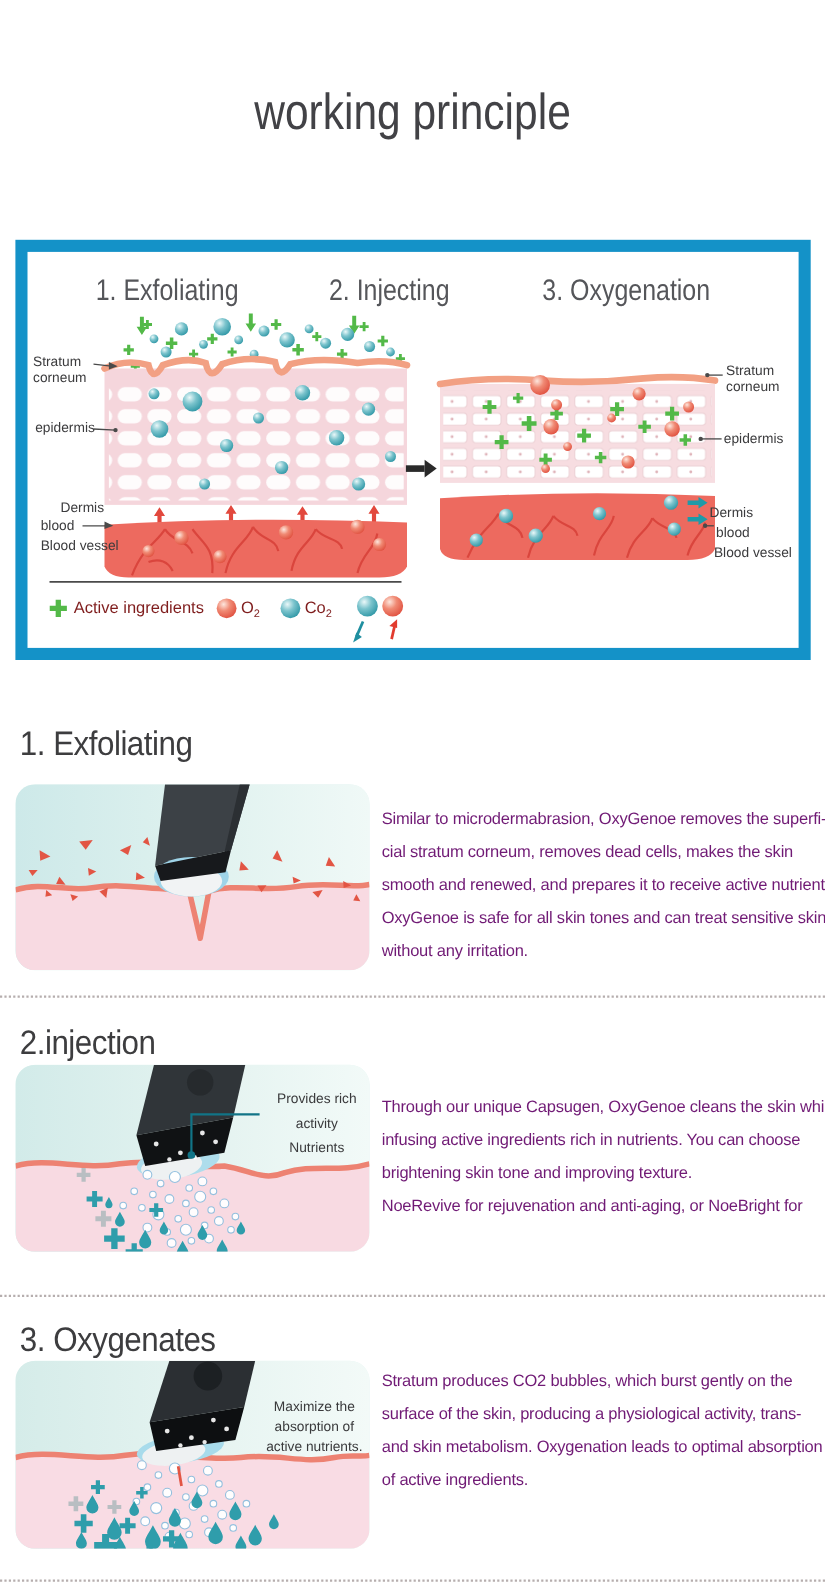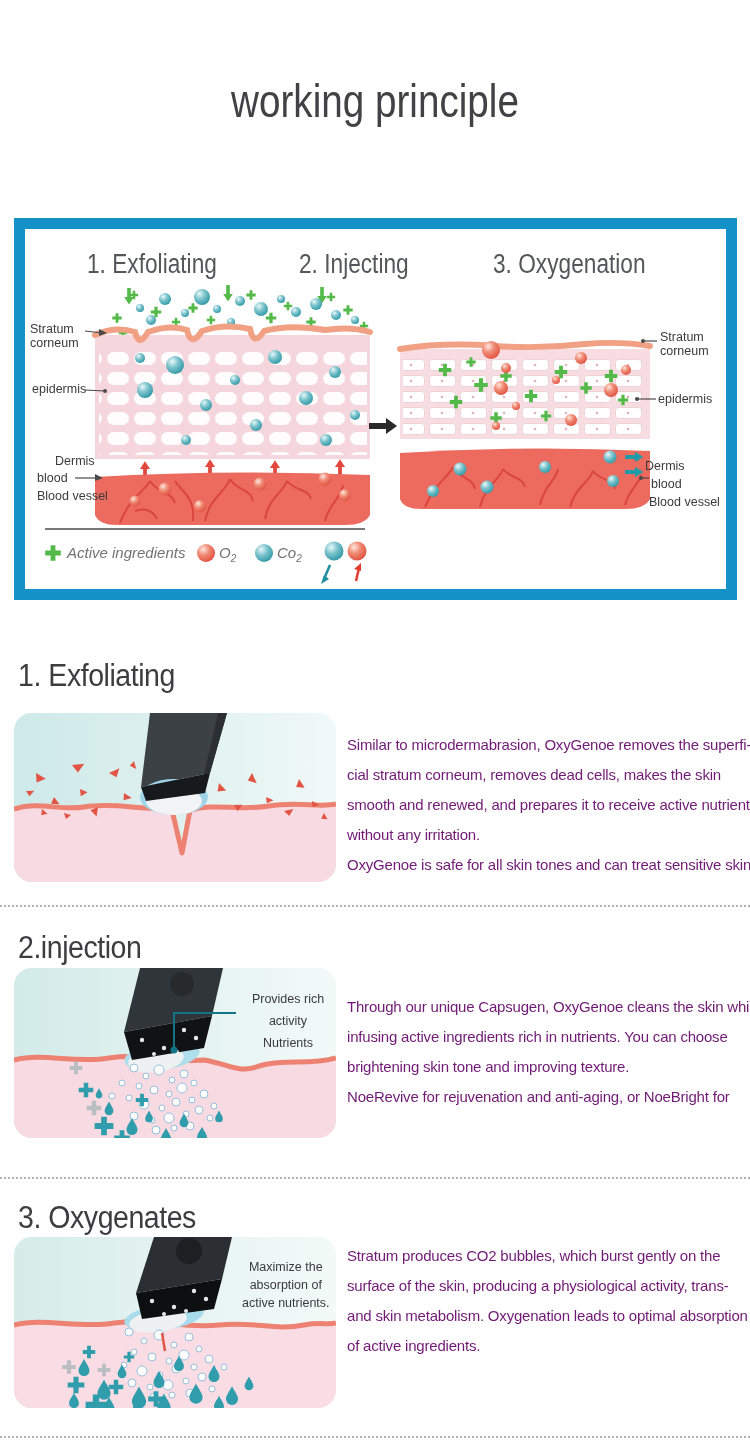--- a/index.html
+++ b/index.html
@@ -9,21 +9,21 @@
   .page-title{top:74px;left:0;width:750px;text-align:center;font-size:46px;font-weight:400;
         color:#424246;transform:scaleX(.84);transform-origin:50% 50%;letter-spacing:0;}
   
   .overview-box{left:14px;top:218px;width:723px;height:382px;border:11px solid #1492c8;
         box-sizing:border-box;background:#fff;}
   .overview-inner{position:absolute;left:0;top:0;width:701px;height:360px;}
   .step-label{position:absolute;top:20px;font-size:27px;color:#55565a;
         transform:scaleX(.84);transform-origin:0 0;white-space:nowrap;}
   .diag-label{position:absolute;font-size:12.5px;line-height:14px;color:#3b3b3d;}
   .pre{white-space:pre-line;}
-  .legend-text{position:absolute;top:315px;font-size:15px;color:#737373;font-style:italic;}
+  .legend-text{position:absolute;top:315px;font-size:15px;color:#7f1d1d;}
   .legend-text sub{font-size:10px;}
   
   .sec-heading{position:absolute;left:18px;font-size:31px;color:#3d3d3f;
         transform:scaleX(.92);transform-origin:0 0;letter-spacing:-.5px;white-space:nowrap;}
   .card{position:absolute;left:14px;width:322px;border-radius:18px;overflow:hidden;background:#e7f5f3;text-align:center;}
   .card svg{display:block;}
   .para{position:absolute;left:347px;width:404px;font-size:15px;letter-spacing:-.2px;
         color:#701a75;}
   .para div{height:30px;line-height:30px;white-space:nowrap;}
   .callout{position:absolute;font-size:12.5px;color:#3a3a3c;}
@@ -302,22 +302,22 @@
         <ellipse cx="160" cy="88" rx="28" ry="14" fill="#f1f3f4"></ellipse>
         <polygon points="127,74 196,60 191,80 132,88" fill="#17191c"></polygon>
       </g>
     </svg>
   </div>
 
   <div class="para" style="top:730px;">
     <div>Similar to microdermabrasion, OxyGenoe removes the superfi-</div>
     <div>cial stratum corneum, removes dead cells, makes the skin</div>
     <div>smooth and renewed, and prepares it to receive active nutrients.</div>
+    <div>OxyGenoe is safe for all skin tones and can treat sensitive skin</div>
     <div>without any irritation.</div>
-    <div>OxyGenoe is safe for all skin tones and can treat sensitive skin</div>
   </div>
 
   <div class="dotsep" style="top:905px;"></div>
 
   <div class="abs sec-heading" style="top:930px;">2.injection</div>
 
   <div class="card" style="top:968px;height:170px;">
     <svg width="322" height="170" viewBox="0 0 322 170">
       <defs>
         <linearGradient id="bg2" x1="0" y1="0" x2="1" y2="0">
@@ -491,21 +491,21 @@
         <use href="#crossS" transform="translate(142,162) scale(1.5)"></use>
           <use href="#crossS" transform="translate(75,115) scale(1.2)"></use>
         <use href="#crossS" transform="translate(115,120) scale(1)"></use>
       </g>
       <g fill="#b9bec2">
         <use href="#crossS" transform="translate(55,130) scale(1.3)"></use>
           <use href="#crossS" transform="translate(90,133) scale(1.2)"></use>
       </g>
       <path d="M148,96 L151,114" stroke="#e25544" stroke-width="2.5"></path>
     </svg>
-    <div class="callout pre" style="left:228px;top:21px;line-height:18px;">Maximize the
+    <div class="callout pre" style="left:228px;top:33px;line-height:18px;">Maximize the
 absorption of
 active nutrients.</div>
   </div>
 
   <div class="para" style="top:1241px;">
     <div>Stratum produces CO2 bubbles, which burst gently on the</div>
     <div>surface of the skin, producing a physiological activity, trans-</div>
     <div>and skin metabolism. Oxygenation leads to optimal absorption</div>
     <div>of active ingredients.</div>
   </div>

